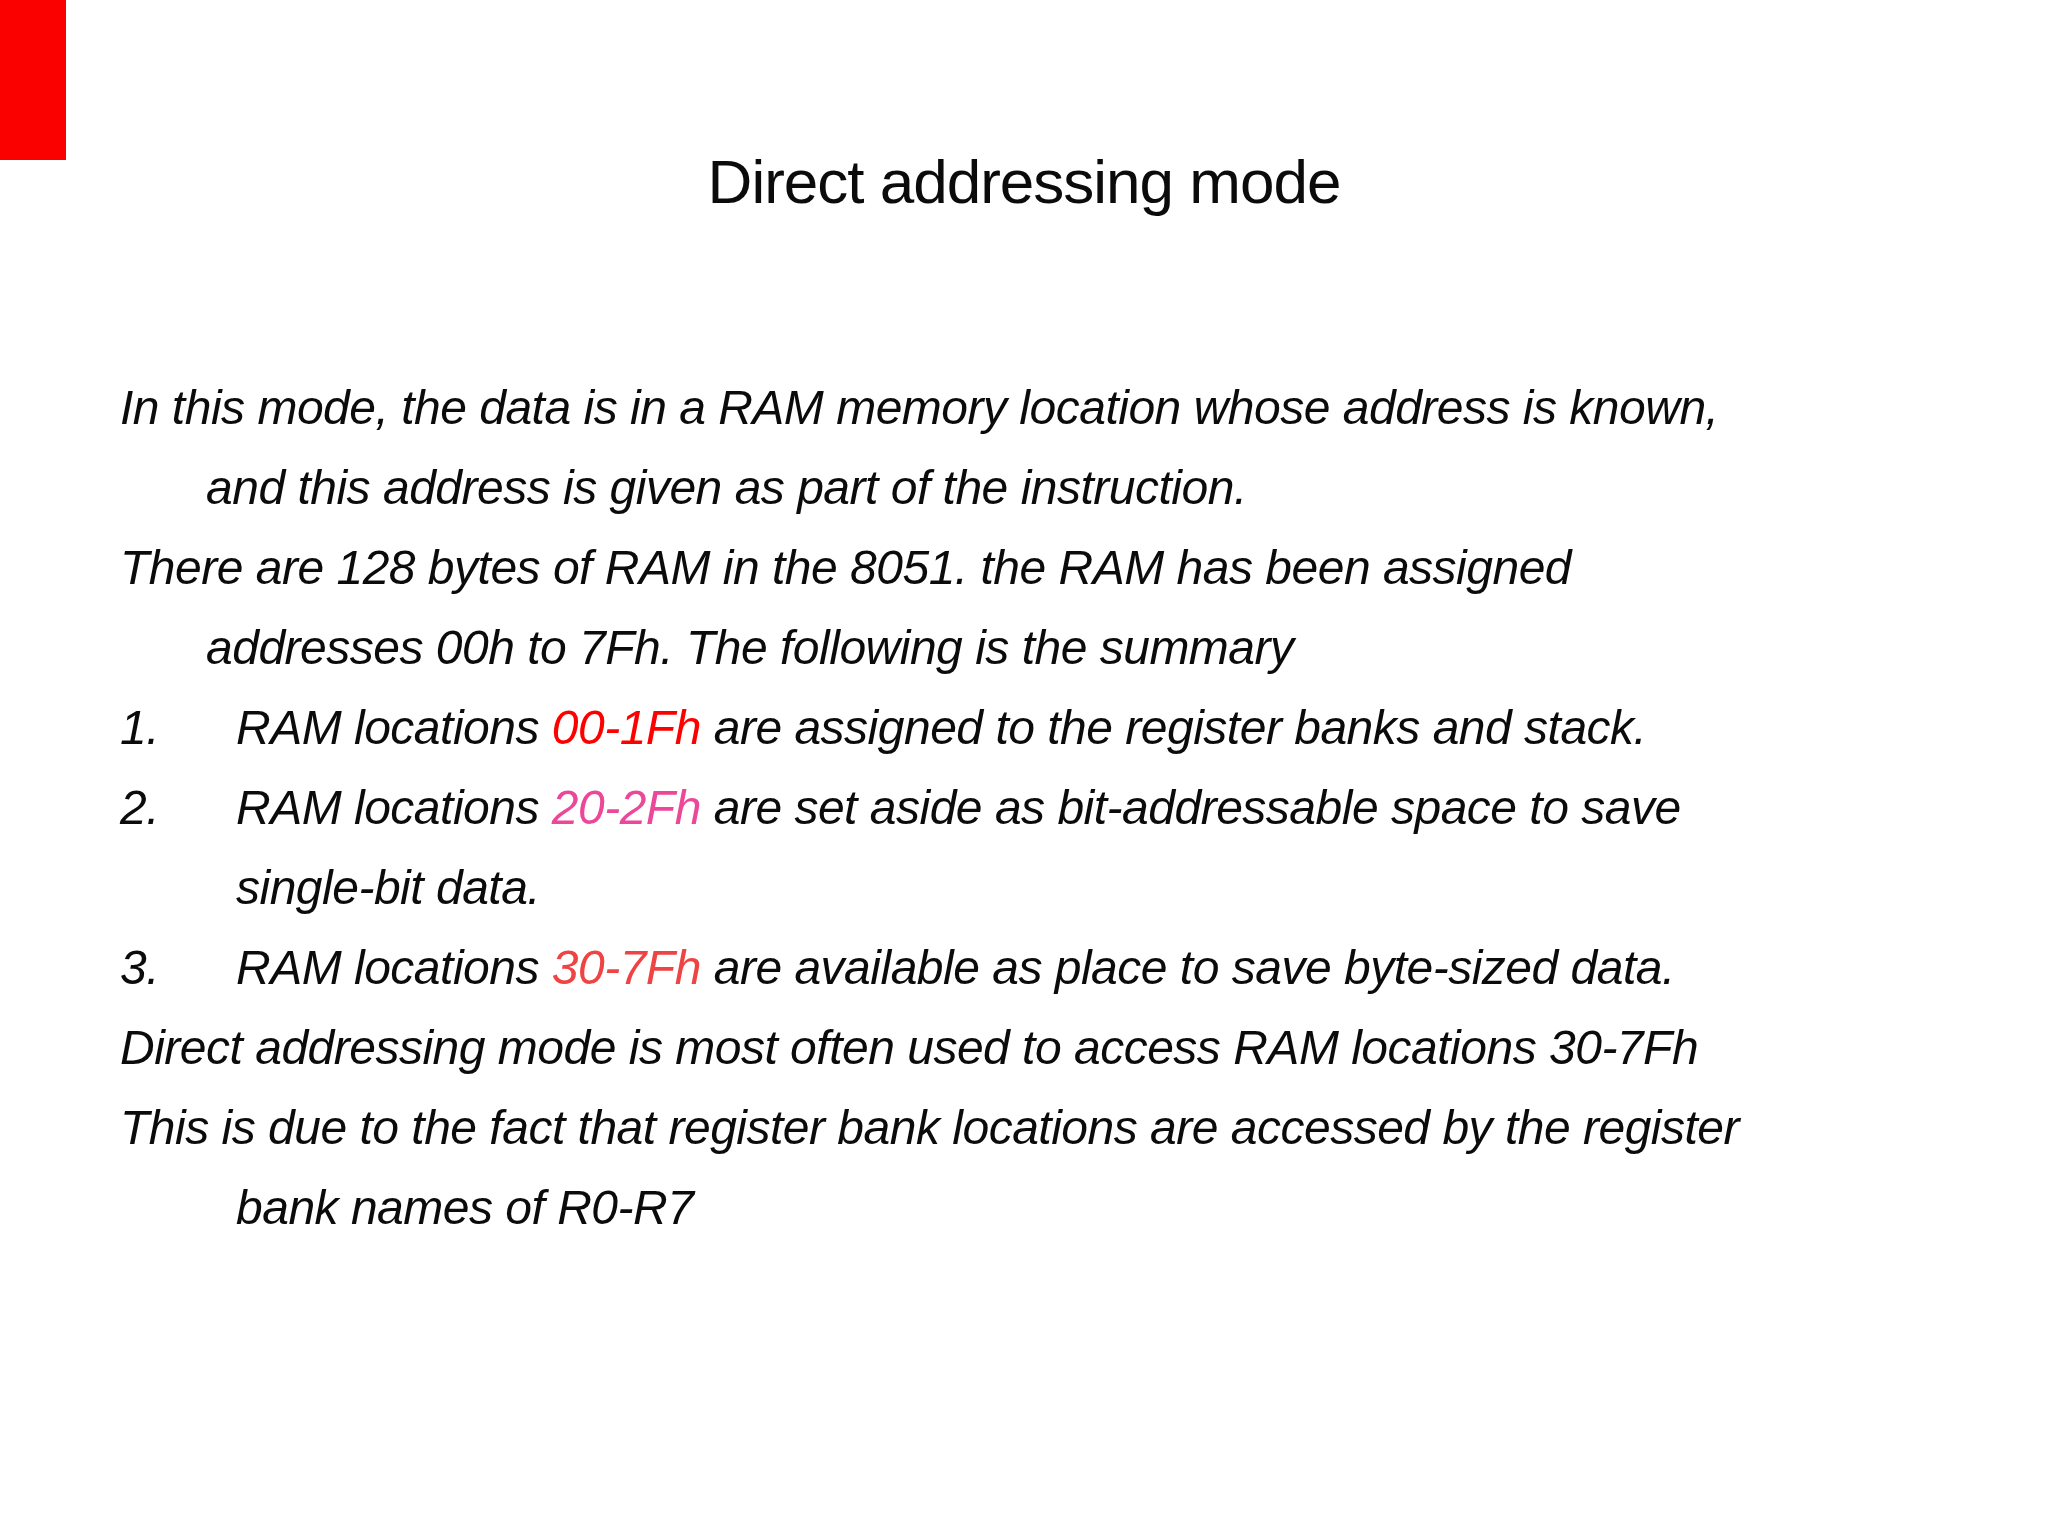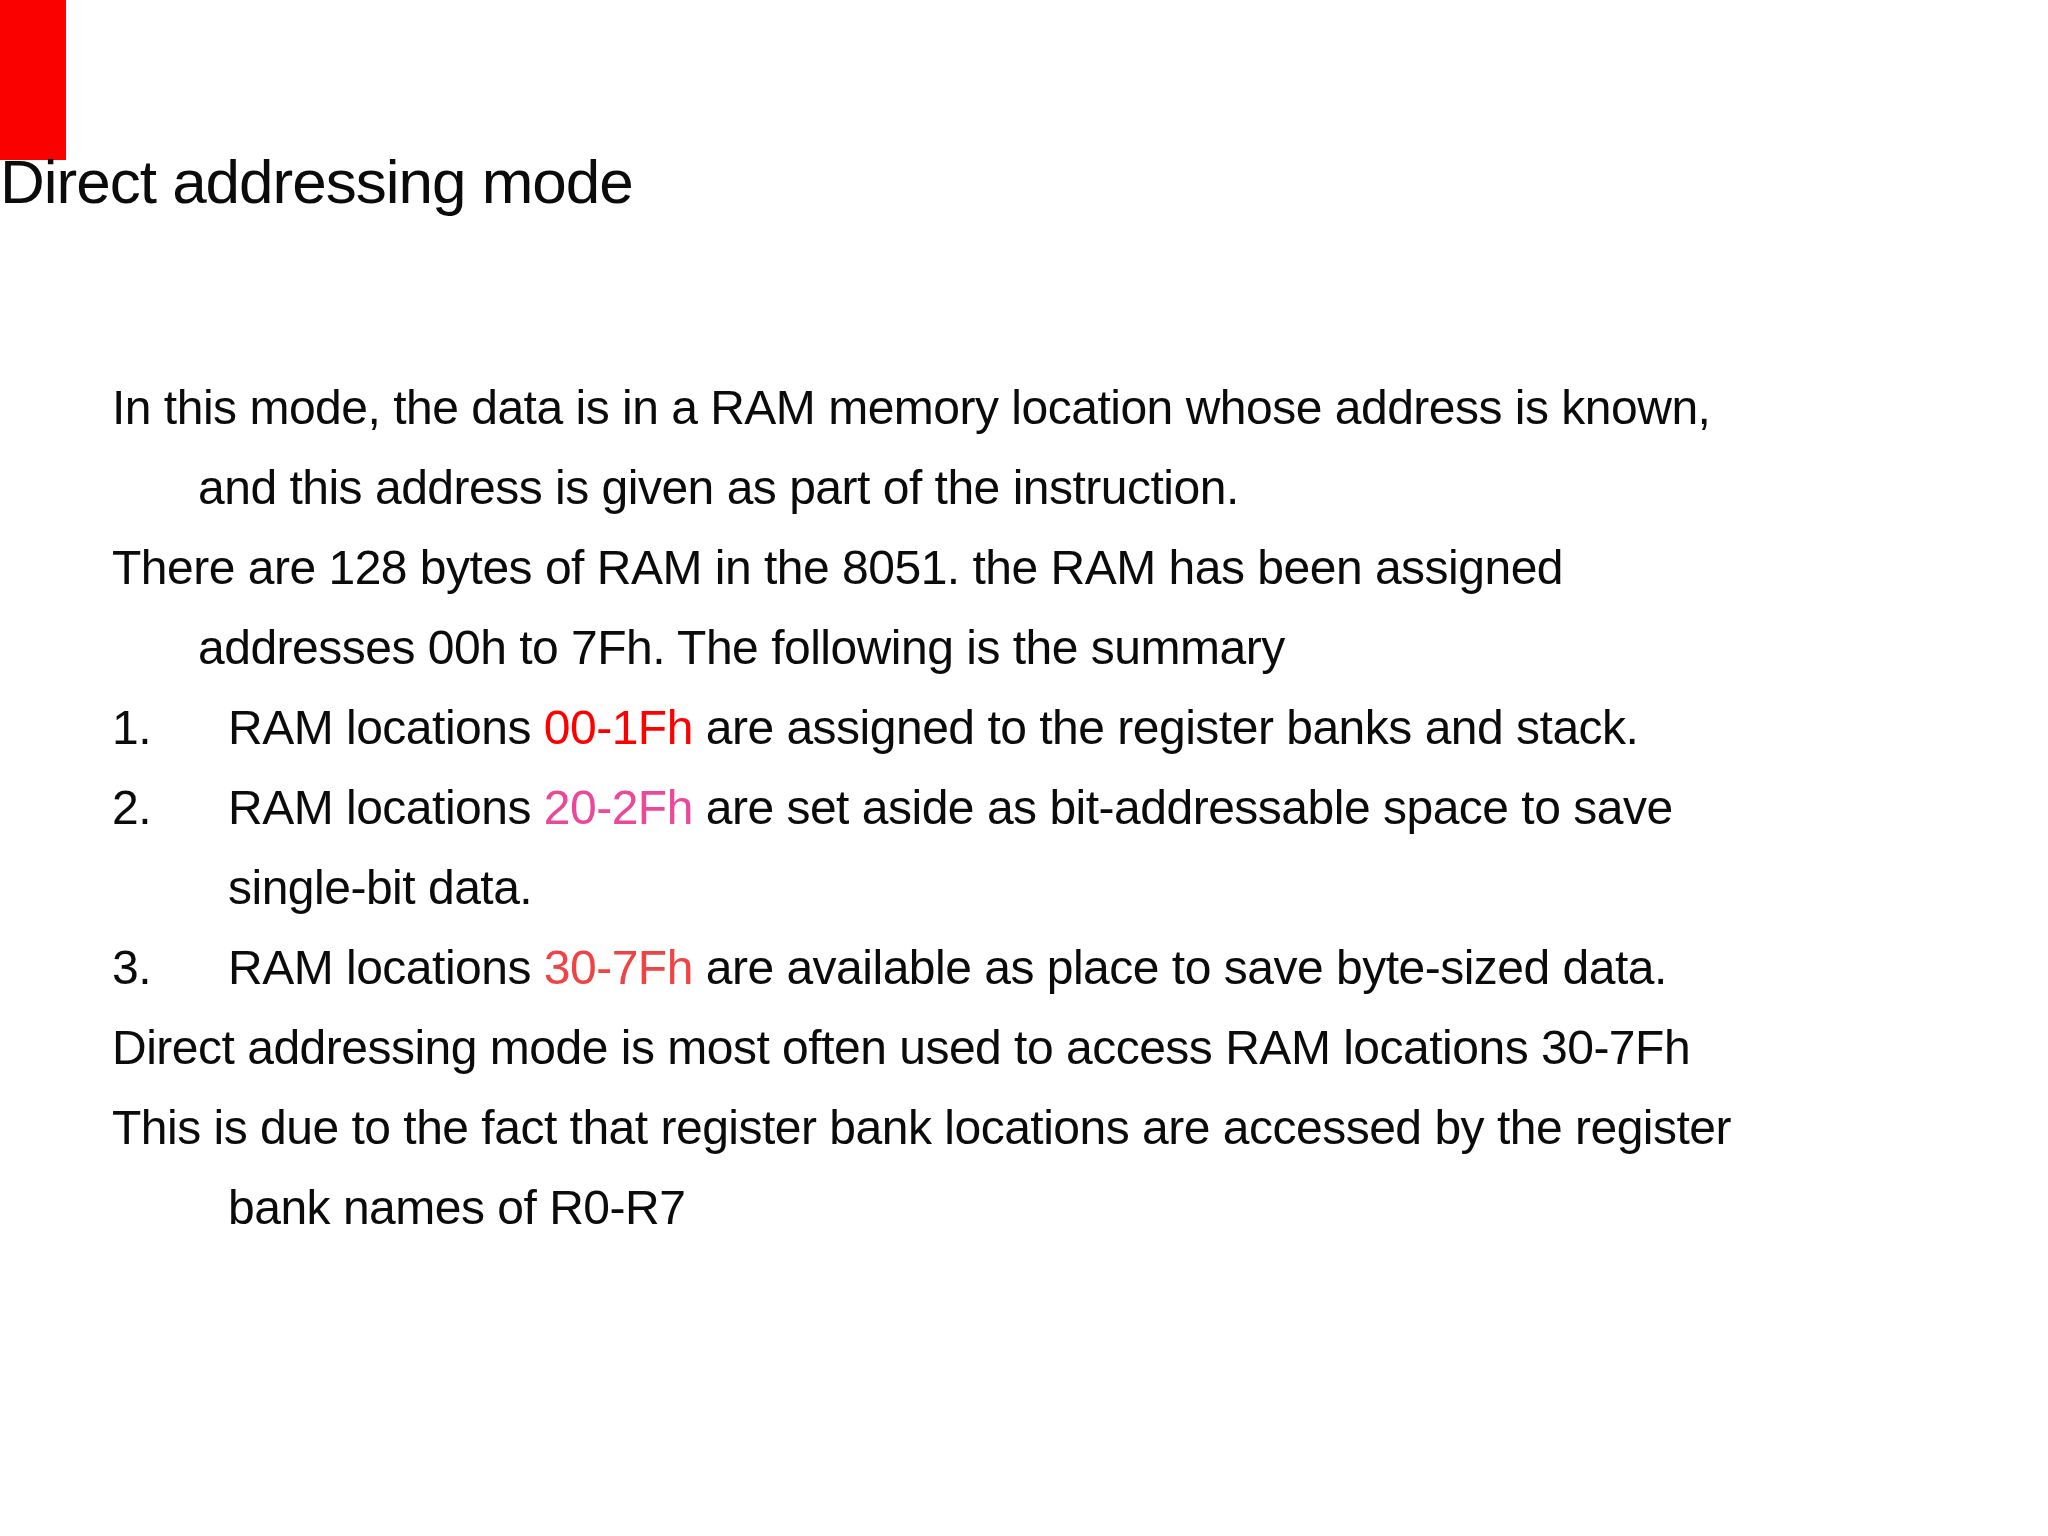--- a/index.html
+++ b/index.html
@@ -23,33 +23,34 @@
     width: 66px;
     height: 160px;
     background: #fa0100;
   }
   .title {
     position: absolute;
     top: 146px;
     left: 0;
     width: 100%;
     margin: 0;
-    text-align: left;
+    text-align: center;
     font-size: 62px;
     font-weight: 400;
     letter-spacing: -1px;
     color: #0b0b0b;
   }
   .content {
     position: absolute;
     top: 368px;
-    left: 112px;
+    left: 120px;
     right: 40px;
     font-size: 48px;
     letter-spacing: -0.5px;
+    font-style: italic;
   }
   .line {
     position: relative;
     height: 80px;
     line-height: 80px;
     white-space: nowrap;
   }
   .indent-wrap {
     padding-left: 86px;
   }

